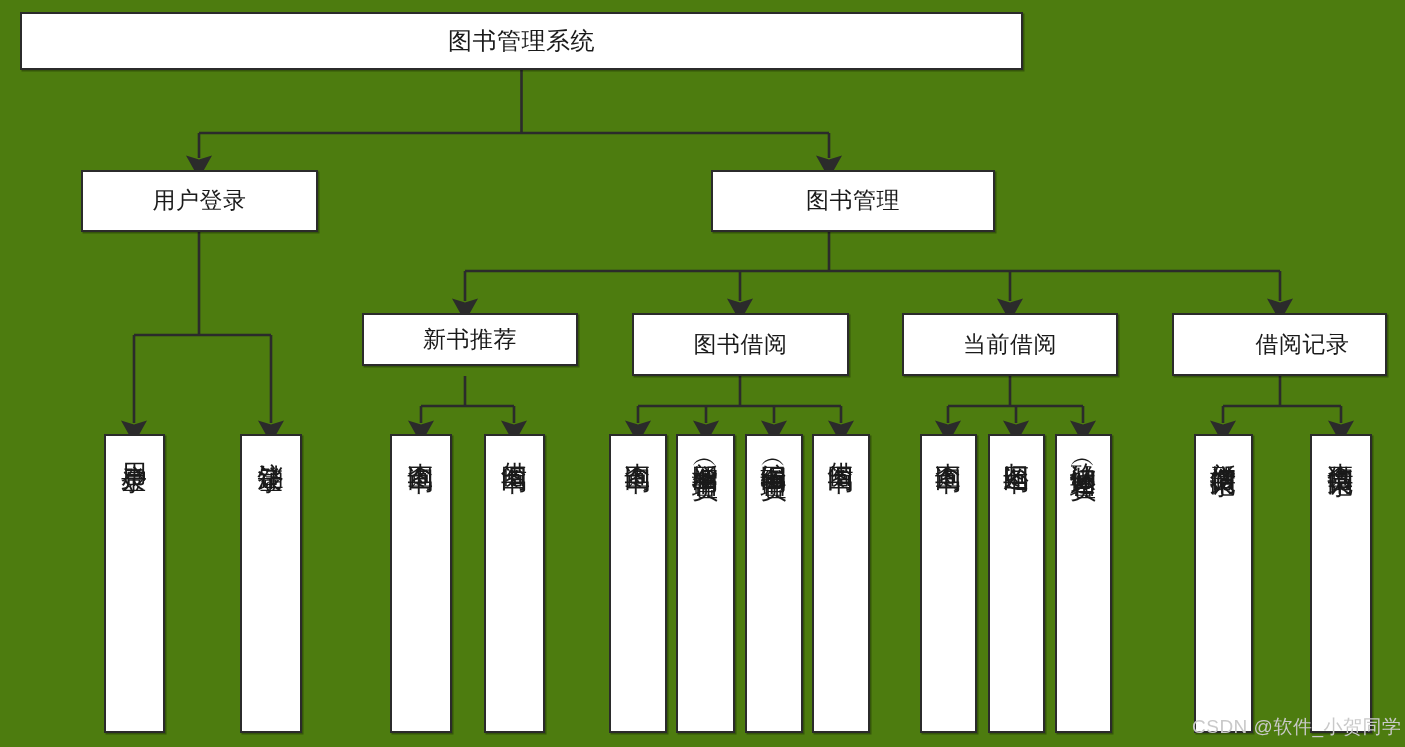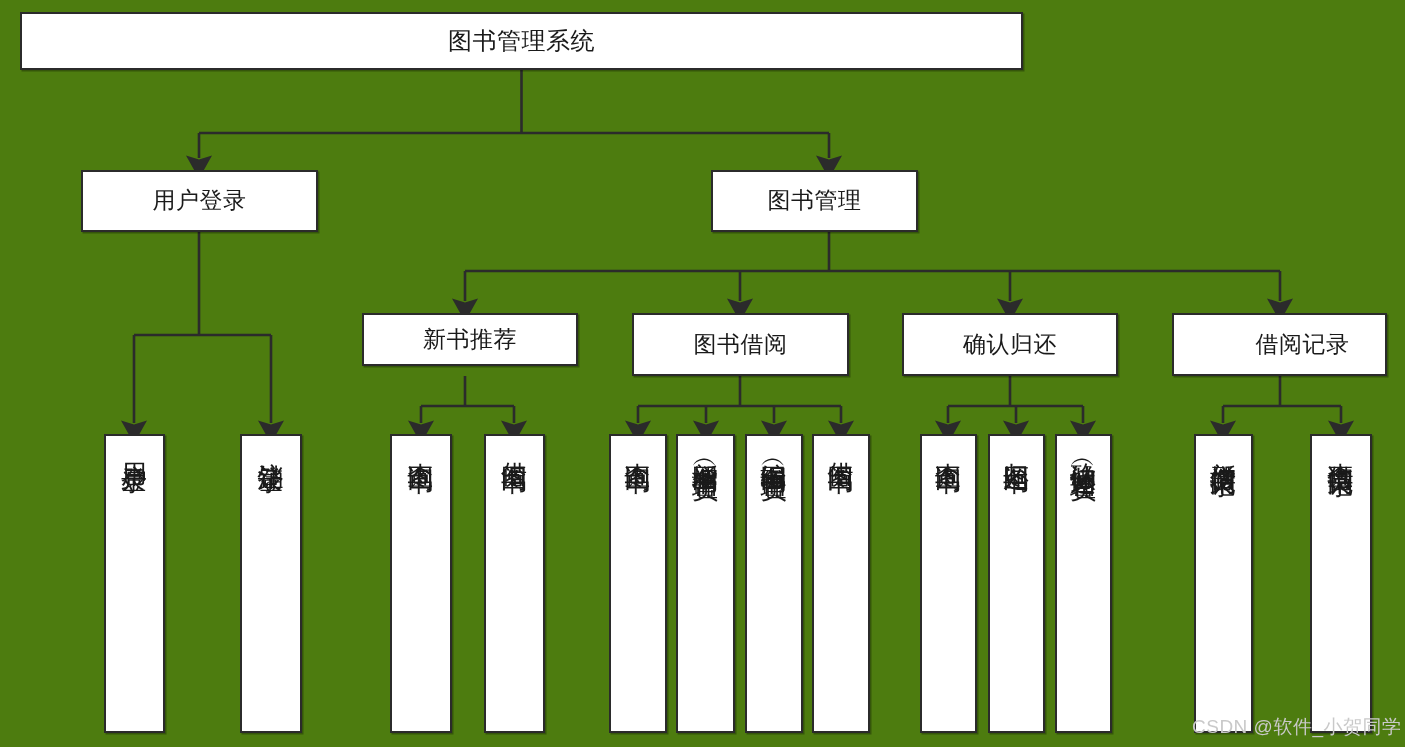--- a/index.html
+++ b/index.html
@@ -128,32 +128,32 @@
     </g>
   </svg>
 
   <div class="node h root" style="left:20px; top:12px; width:1003px; height:58px;">
     <span class="label">图书管理系统</span>
   </div>
 
   <div class="node h" style="left:81px; top:170px; width:237px; height:62px;">
     <span class="label">用户登录</span>
   </div>
-  <div class="node h" style="left:711px; top:170px; width:207px; height:62px;">
+  <div class="node h" style="left:711px; top:170px; width:284px; height:62px;">
     <span class="label">图书管理</span>
   </div>
 
   <div class="node h" style="left:362px; top:313px; width:216px; height:53px;">
     <span class="label">新书推荐</span>
   </div>
   <div class="node h" style="left:632px; top:313px; width:217px; height:63px;align-items:center;">
     <span class="label">图书借阅</span>
   </div>
   <div class="node h" style="left:902px; top:313px; width:216px; height:63px;">
-    <span class="label">确认归还</span>
+    <span class="label">当前借阅</span>
   </div>
   <div class="node h" style="left:1172px; top:313px; width:215px; height:63px;padding-left:46px;">
     <span class="label">借阅记录</span>
   </div>
 
   <div class="node v" style="left:104px; top:434px; width:61px; height:299px;">
     <span class="label">用户登录</span>
   </div>
   <div class="node v" style="left:240px; top:434px; width:62px; height:299px;">
     <span class="label">注销登录</span>

